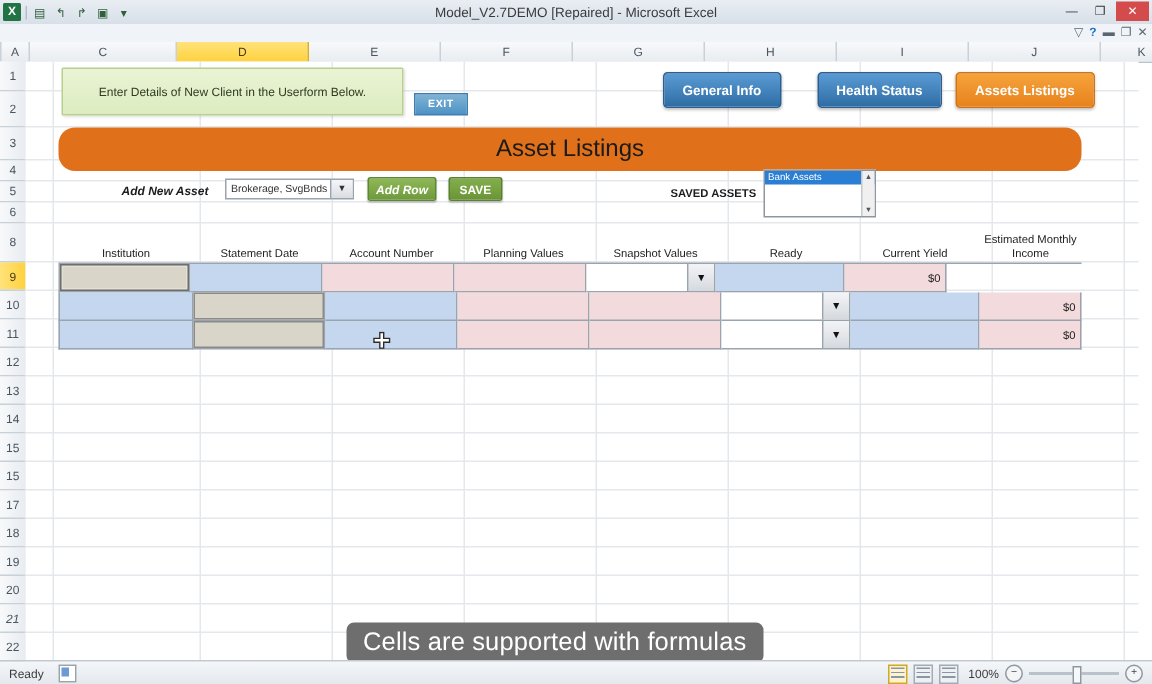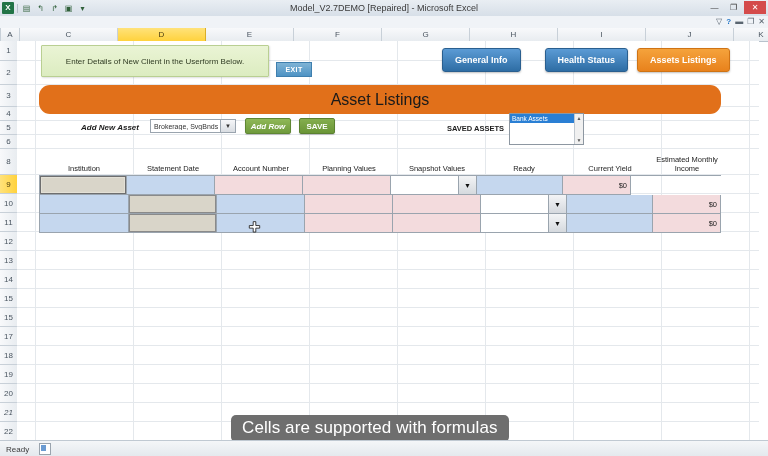--- a/index.html
+++ b/index.html
@@ -485,15 +485,24 @@
       <path d="M8 1h4v6h6v4h-6v6H8v-6H2V7h6z" fill="#ffffff" stroke="#2b2b2b" stroke-width="1.4"></path>
     </svg>
 
     <div class="caption">Cells are supported with formulas</div>
 
   </div>
 
   <div class="statusbar">
     <span class="sb-ready">Ready</span>
     <span class="sb-ico"></span>
+    <span class="sb-right">
+      <span class="viewbtn active"></span>
+      <span class="viewbtn"></span>
+      <span class="viewbtn"></span>
+      <span class="zoomlbl">100%</span>
+      <span class="zmbtn">−</span>
+      <span class="zslider"></span>
+      <span class="zmbtn">+</span>
+    </span>
   </div>
 
 </div>
 
 </body></html>

